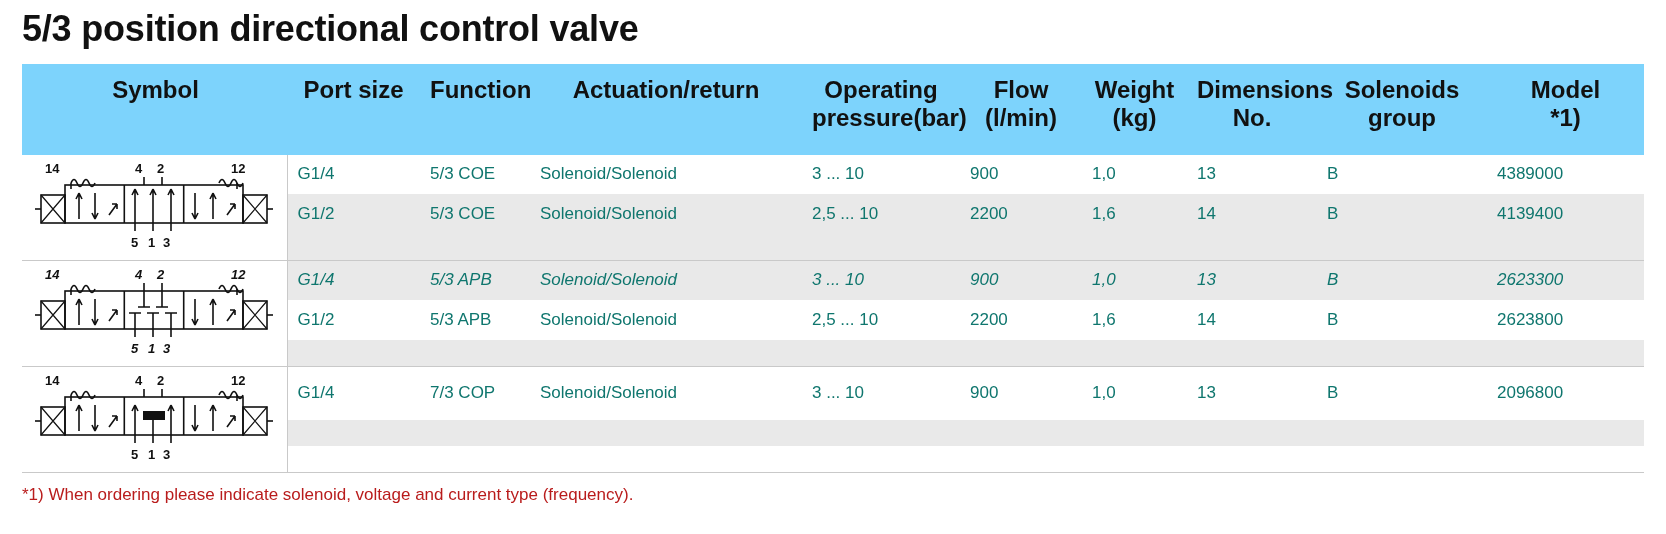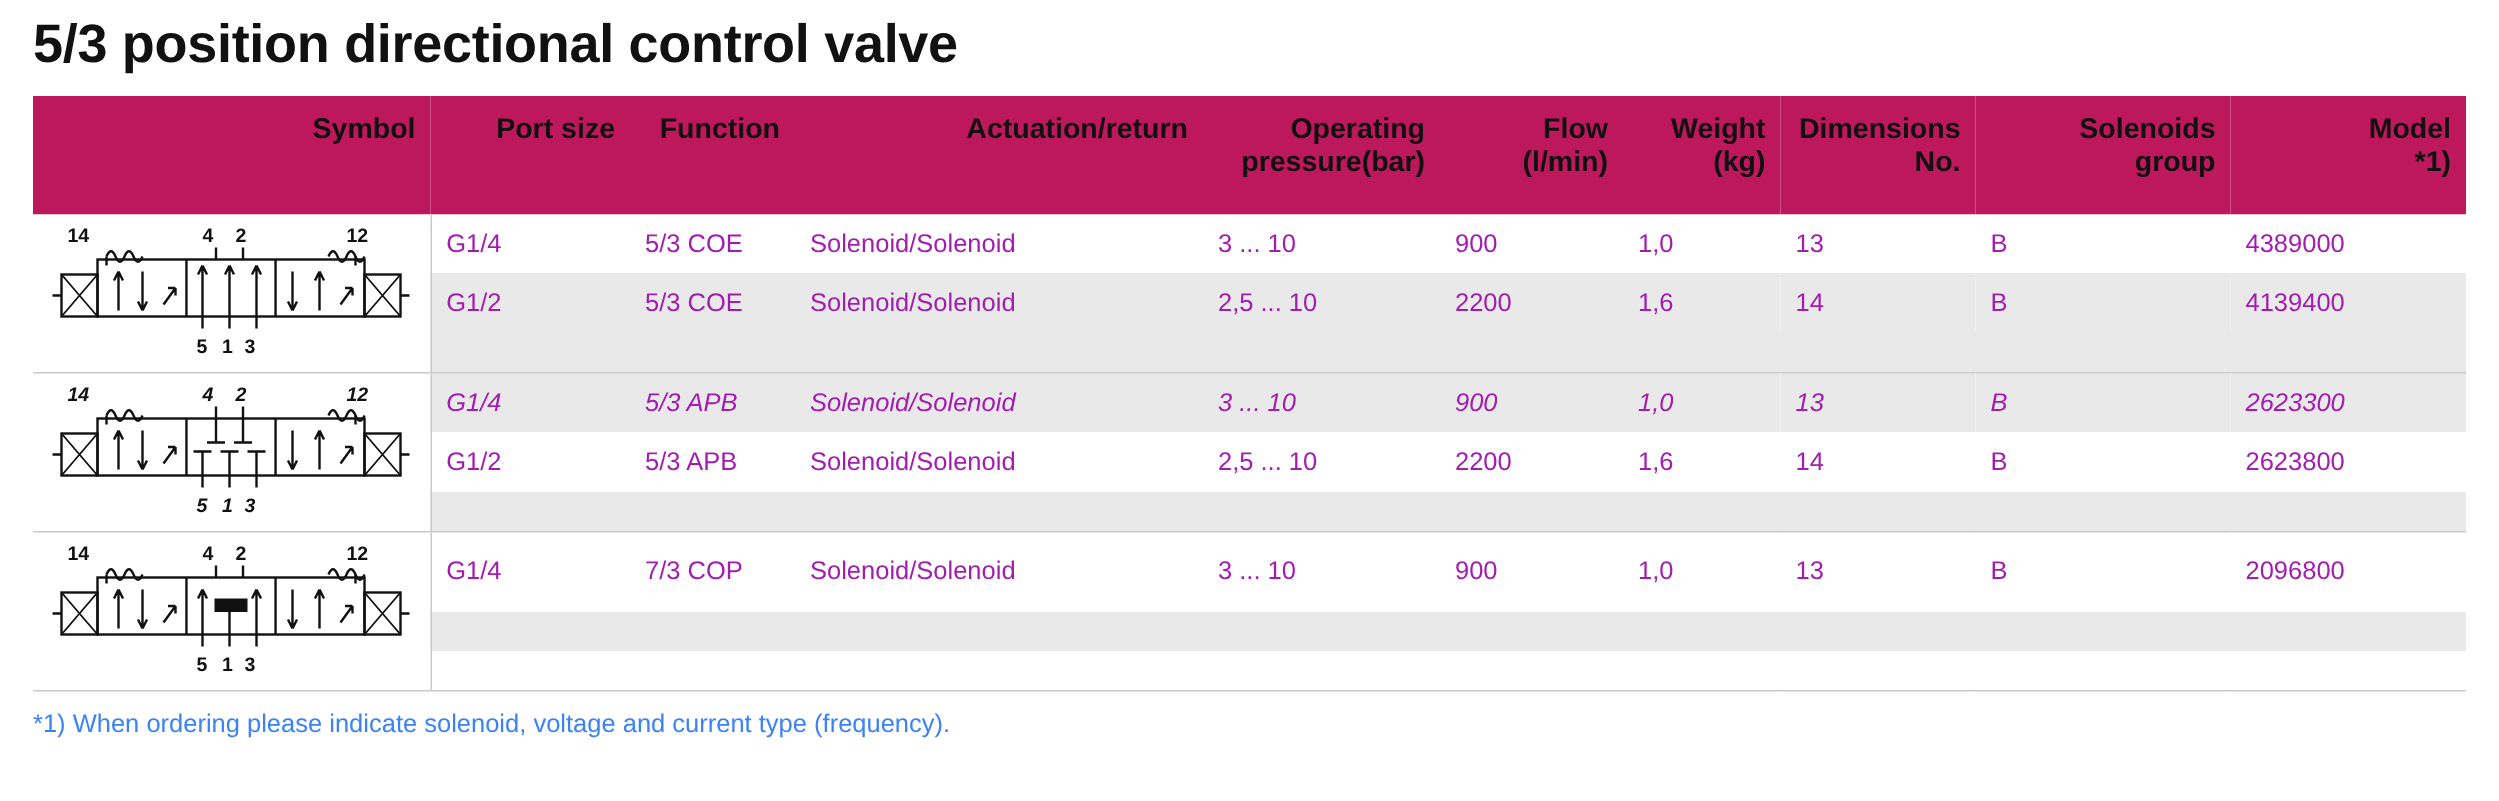--- a/index.html
+++ b/index.html
@@ -38,35 +38,35 @@
   table.spec col.c-func   { width: 110px; }
   table.spec col.c-act    { width: 272px; }
   table.spec col.c-press  { width: 158px; }
   table.spec col.c-flow   { width: 122px; }
   table.spec col.c-weight { width: 105px; }
   table.spec col.c-dim    { width: 130px; }
   table.spec col.c-sol    { width: 170px; }
   table.spec col.c-model  { width: 157px; }
 
   thead th {
-    background: #be185d;
-    text-align: right;
+    background: #7dd3fc;
+    text-align: center;
     vertical-align: top;
-    font-size: 19px;
+    font-size: 24px;
     font-weight: bold;
     color: #111111;
     padding: 12px 10px 22px 10px;
     line-height: 1.18;
     border: none;
   }
   thead th:first-child { padding-left: 12px; }
 
   tbody td {
     font-size: 17px;
-    color: #a21caf;
+    color: #0f766e;
     padding: 7px 10px;
     vertical-align: middle;
     border: none;
     white-space: nowrap;
   }
   tr.row-shaded td { background: #e9e9e9; }
   tr.row-plain td { background: #ffffff; }
   tr.spacer-shaded td { background: #e9e9e9; height: 26px; padding: 0; }
   tr.spacer-plain td { background: #ffffff; height: 26px; padding: 0; }
 
@@ -75,21 +75,21 @@
     border-right: 1px solid #c9c9c9;
     padding: 4px 6px;
     vertical-align: middle;
   }
   .italic-row td { font-style: italic; }
 
   .footnotes {
     margin-top: 10px;
     font-size: 17px;
     line-height: 1.45;
-    color: #3b82f6;
+    color: #b91c1c;
   }
   .sym-wrap {
     display: block;
     width: 246px;
     margin: 0 auto;
   }
   .group-sep td { padding: 0; height: 0; border-top: 1px solid #c9c9c9; background: #fff; }
   table.spec { border-bottom: 1px solid #c9c9c9; }
 </style>
 </head>

